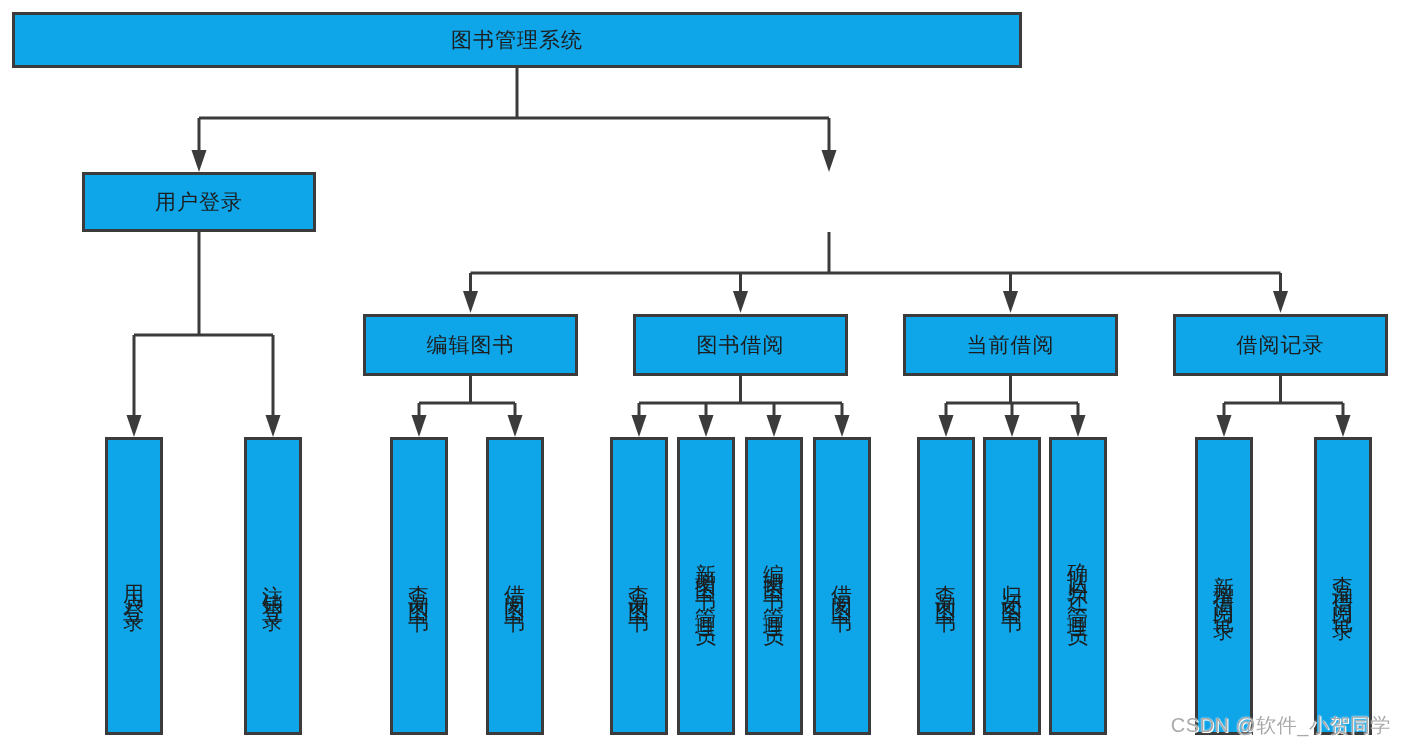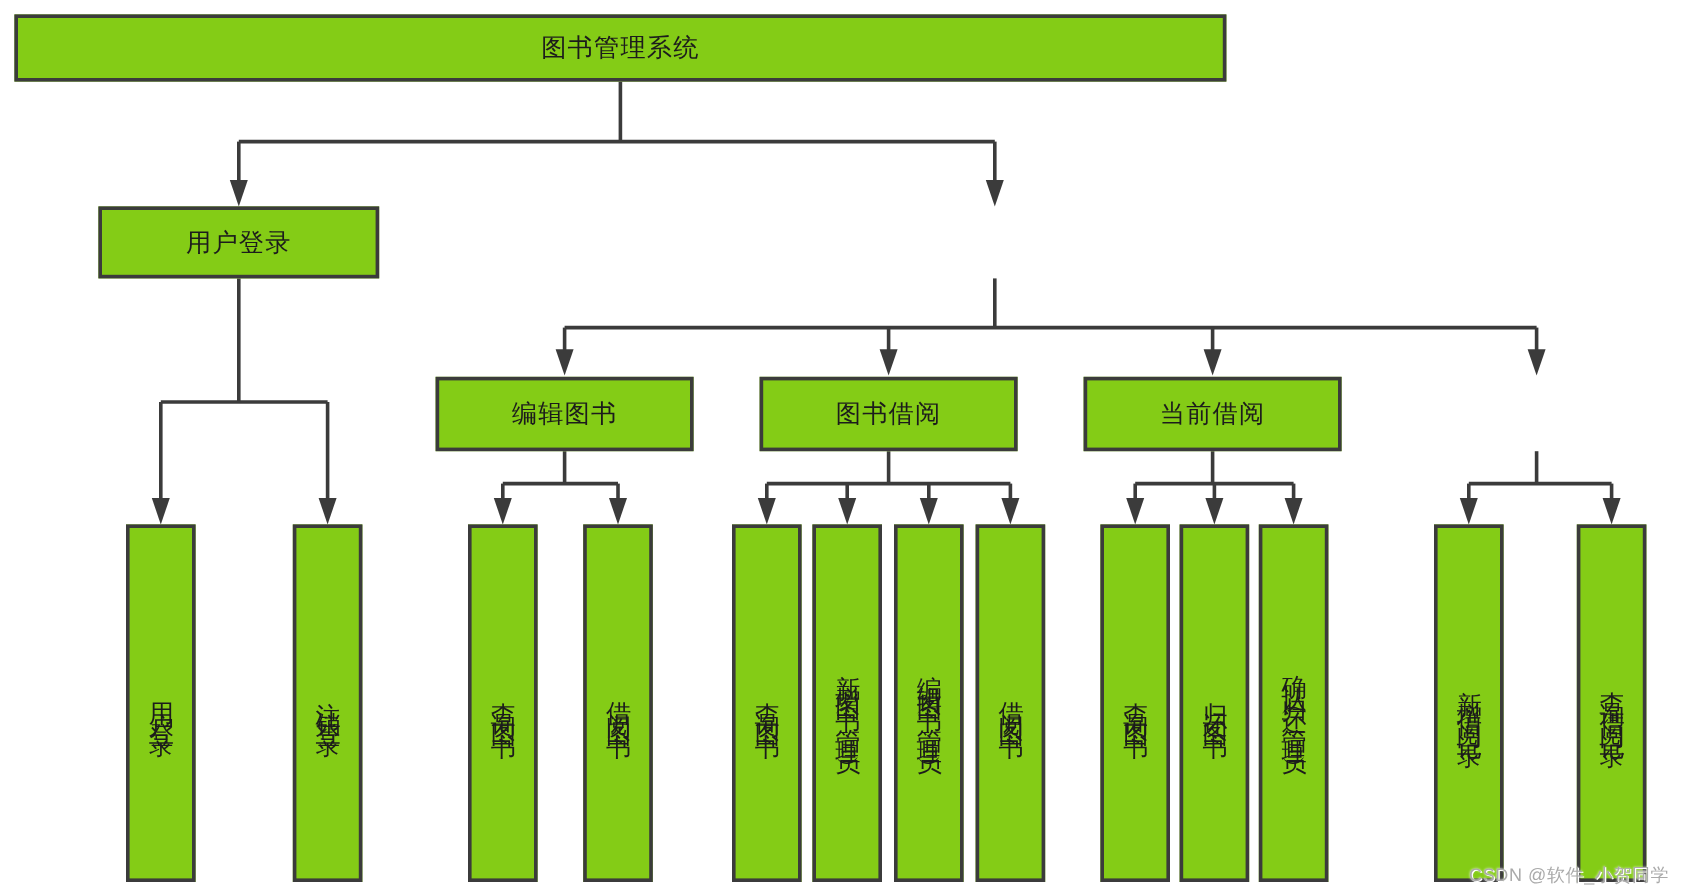--- a/index.html
+++ b/index.html
@@ -15,21 +15,21 @@
     position: absolute;
     left: 0; top: 0;
     width: 1405px; height: 747px;
   }
   #connectors path { stroke: #3b3b3b; stroke-width: 3; fill: none; }
   #connectors polygon { fill: #3b3b3b; stroke: none; }
   .box {
     position: absolute;
     box-sizing: border-box;
     border: 3px solid #3b3b3b;
-    background: #84cc16;
+    background: #0ea5e9;
     display: flex;
     align-items: center;
     justify-content: center;
     color: #1c1c1c;
   }
   .box.h span {
     font-size: 21px;
     letter-spacing: 1px;
     white-space: nowrap;
   }
@@ -37,21 +37,21 @@
     writing-mode: vertical-rl;
     line-height: 1;
     font-size: 21px;
     letter-spacing: 9px;
     white-space: nowrap;
   }
   #watermark {
     position: absolute;
     right: 14px;
     bottom: 8px;
-    font-size: 15px;
+    font-size: 20px;
     color: #aaaaaa;
     letter-spacing: 0.5px;
     text-shadow: 0 0 2px #ffffff, 1px 1px 0 #ffffff;
     white-space: nowrap;
   }
 </style>
 </head>
 <body>
 
 <div id="canvas">
@@ -142,20 +142,23 @@
 
   <div class="box h" style="left:363px; top:314px; width:215px; height:62px">
     <span>编辑图书</span>
   </div>
   <div class="box h" style="left:903px; top:314px; width:215px; height:62px">
     <span>当前借阅</span>
   </div>
   <div class="box h" style="left:633px; top:314px; width:215px; height:62px">
     <span>图书借阅</span>
   </div>
+  <div class="box h" style="left:1173px; top:314px; width:215px; height:62px">
+    <span>借阅记录</span>
+  </div>
 
   <div class="box v" style="left:105px; top:437px; width:58px; height:298px">
     <span>用户登录</span>
   </div>
   <div class="box v" style="left:244px; top:437px; width:58px; height:298px">
     <span>注销登录</span>
   </div>
 
   <div class="box v" style="left:390px; top:437px; width:58px; height:298px">
     <span>查询图书</span>

